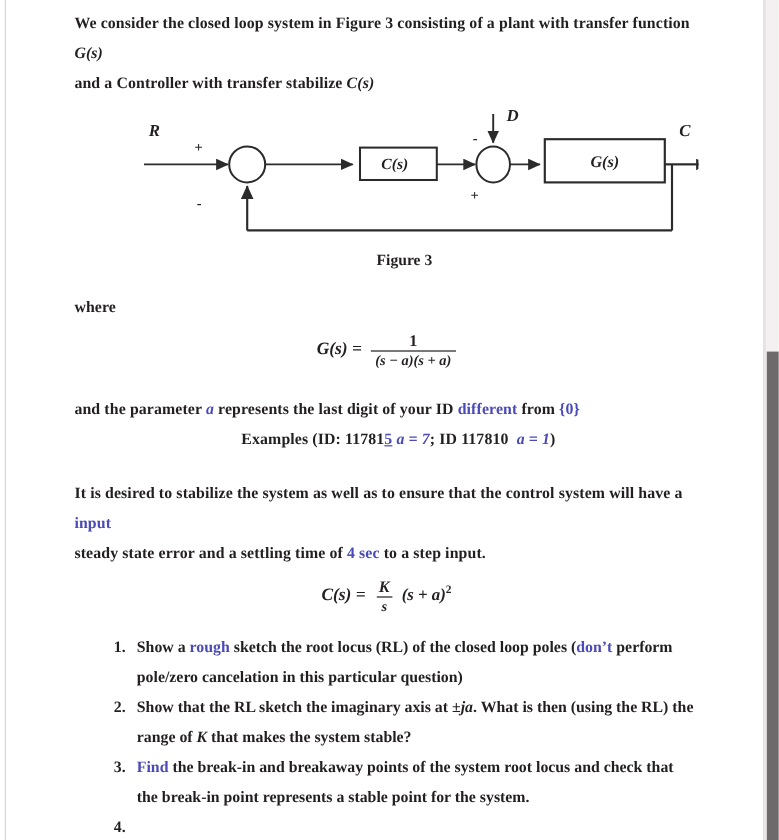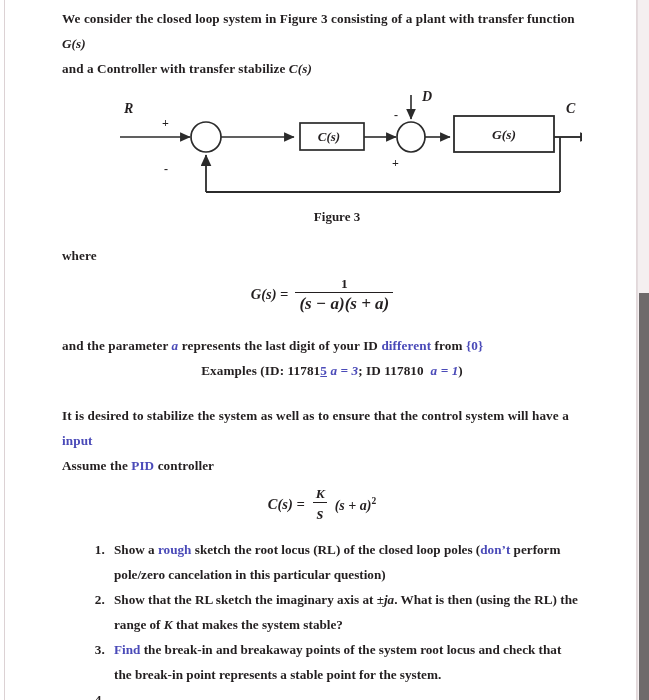--- a/index.html
+++ b/index.html
@@ -113,21 +113,21 @@
     line-height: 1.12;
   }
   .frac .num {
     padding: 0 4px 1px 4px;
     font-size: 13.5px;
     font-weight: 700;
   }
   .frac .den {
     padding: 1px 4px 0 4px;
     border-top: 1.4px solid #231f20;
-    font-size: 17px;
+    font-size: 12px;
     font-weight: 700;
     font-style: italic;
   }
   .eq-tail {
     margin-left: 6px;
     font-size: 14px;
     font-weight: 700;
     font-style: italic;
   }
   sup.sq { font-size: 9.5px; font-style: normal; font-weight: 700; }
@@ -237,28 +237,28 @@
           <span class="num">1</span>
           <span class="den">(s − a)(s + a)</span>
         </span>
       </span>
     </div>
 
     <div class="spacer-20"></div>
 
     <p class="body-line"><span>and the parameter </span><i class="mathvar hl">a</i><span> represents the last digit of your ID </span><span class="hl">different</span><span> from </span><span class="hl">{0}</span></p>
 
-    <p class="body-line" style="text-align:center; padding-left:20px;"><span>Examples (ID: 11781</span><span class="hl" style="text-decoration:underline;">5</span><span>  </span><i class="mathvar hl">a = 3</i><span>;  </span><span>ID 117810</span><span>&nbsp;&nbsp;</span><i class="mathvar hl">a = 1</i><span>)</span></p>
+    <p class="body-line" style="text-align:center; padding-left:20px;"><span>Examples (ID: 11781</span><span class="hl" style="text-decoration:underline;">5</span><span>  </span><i class="mathvar hl">a = 7</i><span>;  </span><span>ID 117810</span><span>&nbsp;&nbsp;</span><i class="mathvar hl">a = 1</i><span>)</span></p>
 
     <div class="spacer-20"></div>
 
     <p class="body-line"><span>It is desired to stabilize the system as well as to ensure that the control system will have a </span><span class="hl">input</span></p>
 
-
-    <p class="body-line"><span>Assume the </span><span class="hl">PID</span><span> controller</span></p>
+    <p class="body-line"><span>steady state error and a settling time of </span><span class="hl">4 sec</span><span> to a step input.</span></p>
+
 
     <div class="spacer-8"></div>
 
     <div class="eq-block">
       <span class="eq-row">
         <span class="eq-lhs">C(s) =</span>
         <span class="frac">
           <span class="num" style="font-style:italic;">K</span>
           <span class="den">s</span>
         </span>

